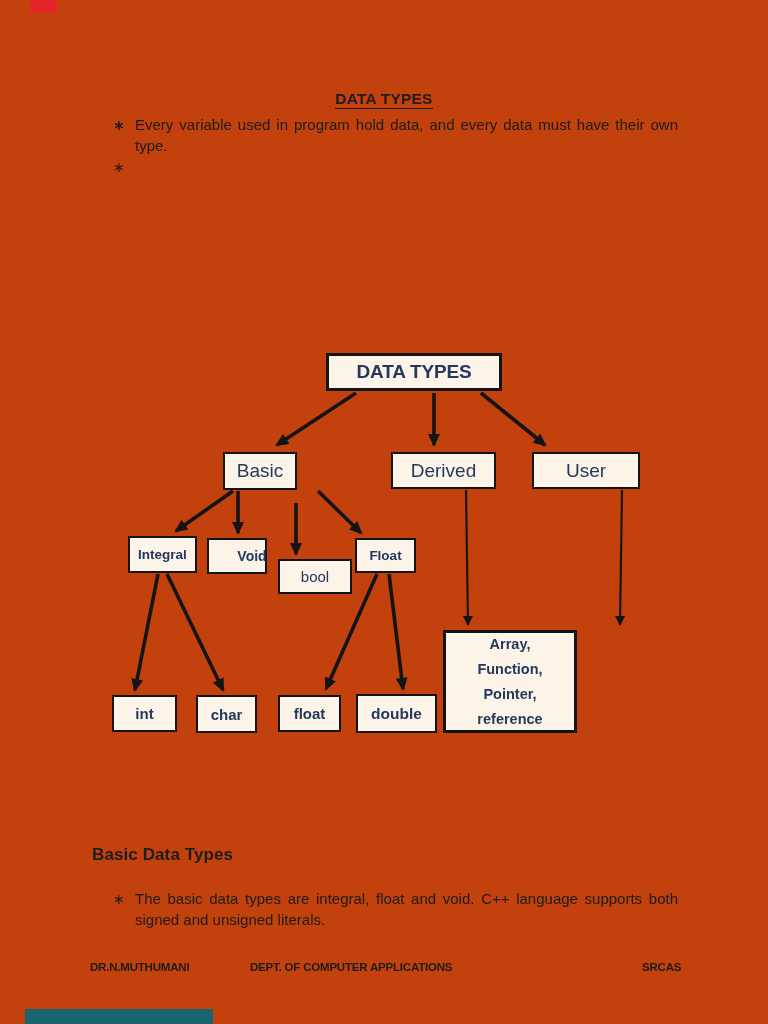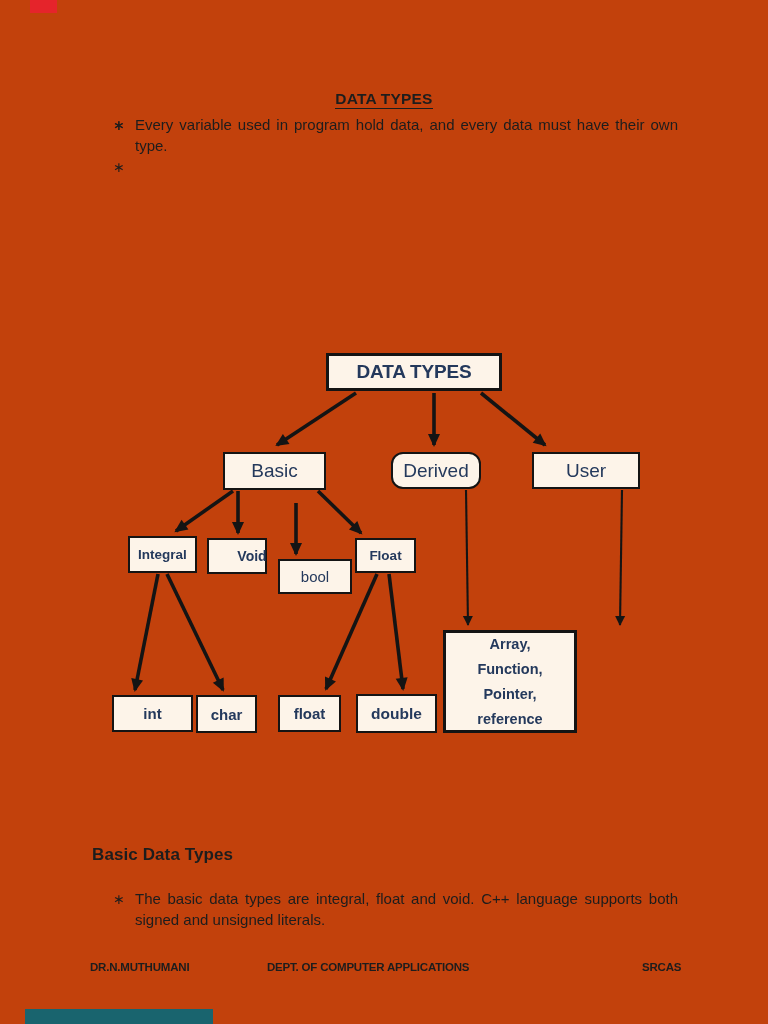--- a/index.html
+++ b/index.html
@@ -40,21 +40,21 @@
   }
 
   .section-heading {
     position:absolute; left:92px; top:845px;
     font-size:17px; font-weight:bold; letter-spacing:0.1px;
   }
 
   
   .footer-item { position:absolute; top:961px; font-size:11.5px; font-weight:bold; letter-spacing:-0.2px; }
   .footer-author { left:90px; }
-  .footer-dept   { left:249px;padding-left:18px; }
+  .footer-dept   { left:232px;padding-left:18px; }
   .footer-inst   { left:642px; }
 
   
   .diagram { position:absolute; left:0; top:0; width:768px; height:1024px; }
   .arrows  { position:absolute; left:0; top:0; width:768px; height:1024px; pointer-events:none; }
   .arrows line { stroke:var(--arrow,#141414); }
   .arrows .thick { stroke-width:3.6px; }
   .arrows .thin  { stroke-width:2.1px; }
   .arrows .head  { fill:var(--arrow,#141414); }
 
@@ -62,28 +62,28 @@
     position:absolute; box-sizing:border-box;
     background:var(--box-fill,#fdf4e9);
     border:2.5px solid var(--box-border,#141414);
     color:var(--navy,#24395c);
     display:flex; align-items:center; justify-content:center;
     text-align:center;
   }
   .node.col { flex-direction:column; }
 
   #n-root      { left:326px; top:353px; width:176px; height:38px; font-size:19px; font-weight:bold; border-width:3px; letter-spacing:-0.2px; }
-  #n-basic     { left:223px; top:452px; width:103px;  height:38px; font-size:19px; }
-  #n-derived   { left:391px; top:452px; width:90px; height:37px; font-size:19px;border-radius:12px; }
+  #n-basic     { left:223px; top:452px; width:74px;  height:38px; font-size:19px; }
+  #n-derived   { left:391px; top:452px; width:105px; height:37px; font-size:19px; }
   #n-user      { left:532px; top:452px; width:108px; height:37px; font-size:19px; }
   #n-integral  { left:128px; top:536px; width:69px;  height:37px; font-size:13.5px; font-weight:bold; }
   #n-void      { left:207px; top:538px; width:60px;  height:36px; font-size:14px;   font-weight:bold;padding-left:30px; }
   #n-bool      { left:278px; top:559px; width:74px;  height:35px; font-size:15px;   font-weight:normal; }
   #n-floatcat  { left:355px; top:538px; width:61px;  height:35px; font-size:13.5px; font-weight:bold; }
-  #n-int       { left:112px; top:695px; width:81px;  height:37px; font-size:15px;   font-weight:bold; }
+  #n-int       { left:112px; top:695px; width:65px;  height:37px; font-size:15px;   font-weight:bold; }
   #n-char      { left:196px; top:695px; width:61px;  height:38px; font-size:15px;   font-weight:bold; }
   #n-float     { left:278px; top:695px; width:63px;  height:37px; font-size:15px;   font-weight:bold; }
   #n-double    { left:356px; top:694px; width:81px;  height:39px; font-size:15.5px; font-weight:bold; }
   #n-derivedtypes { left:443px; top:630px; width:134px; height:103px; font-size:14.5px; font-weight:600; border-width:3px; line-height:25px; }
   #n-usertypes    { left:590px; top:630px; width:133px; height:102px; font-size:15px;   font-weight:600; border-width:3px; line-height:26px; }
 </style>
 </head>
 <body>
 
 <div class="page">

